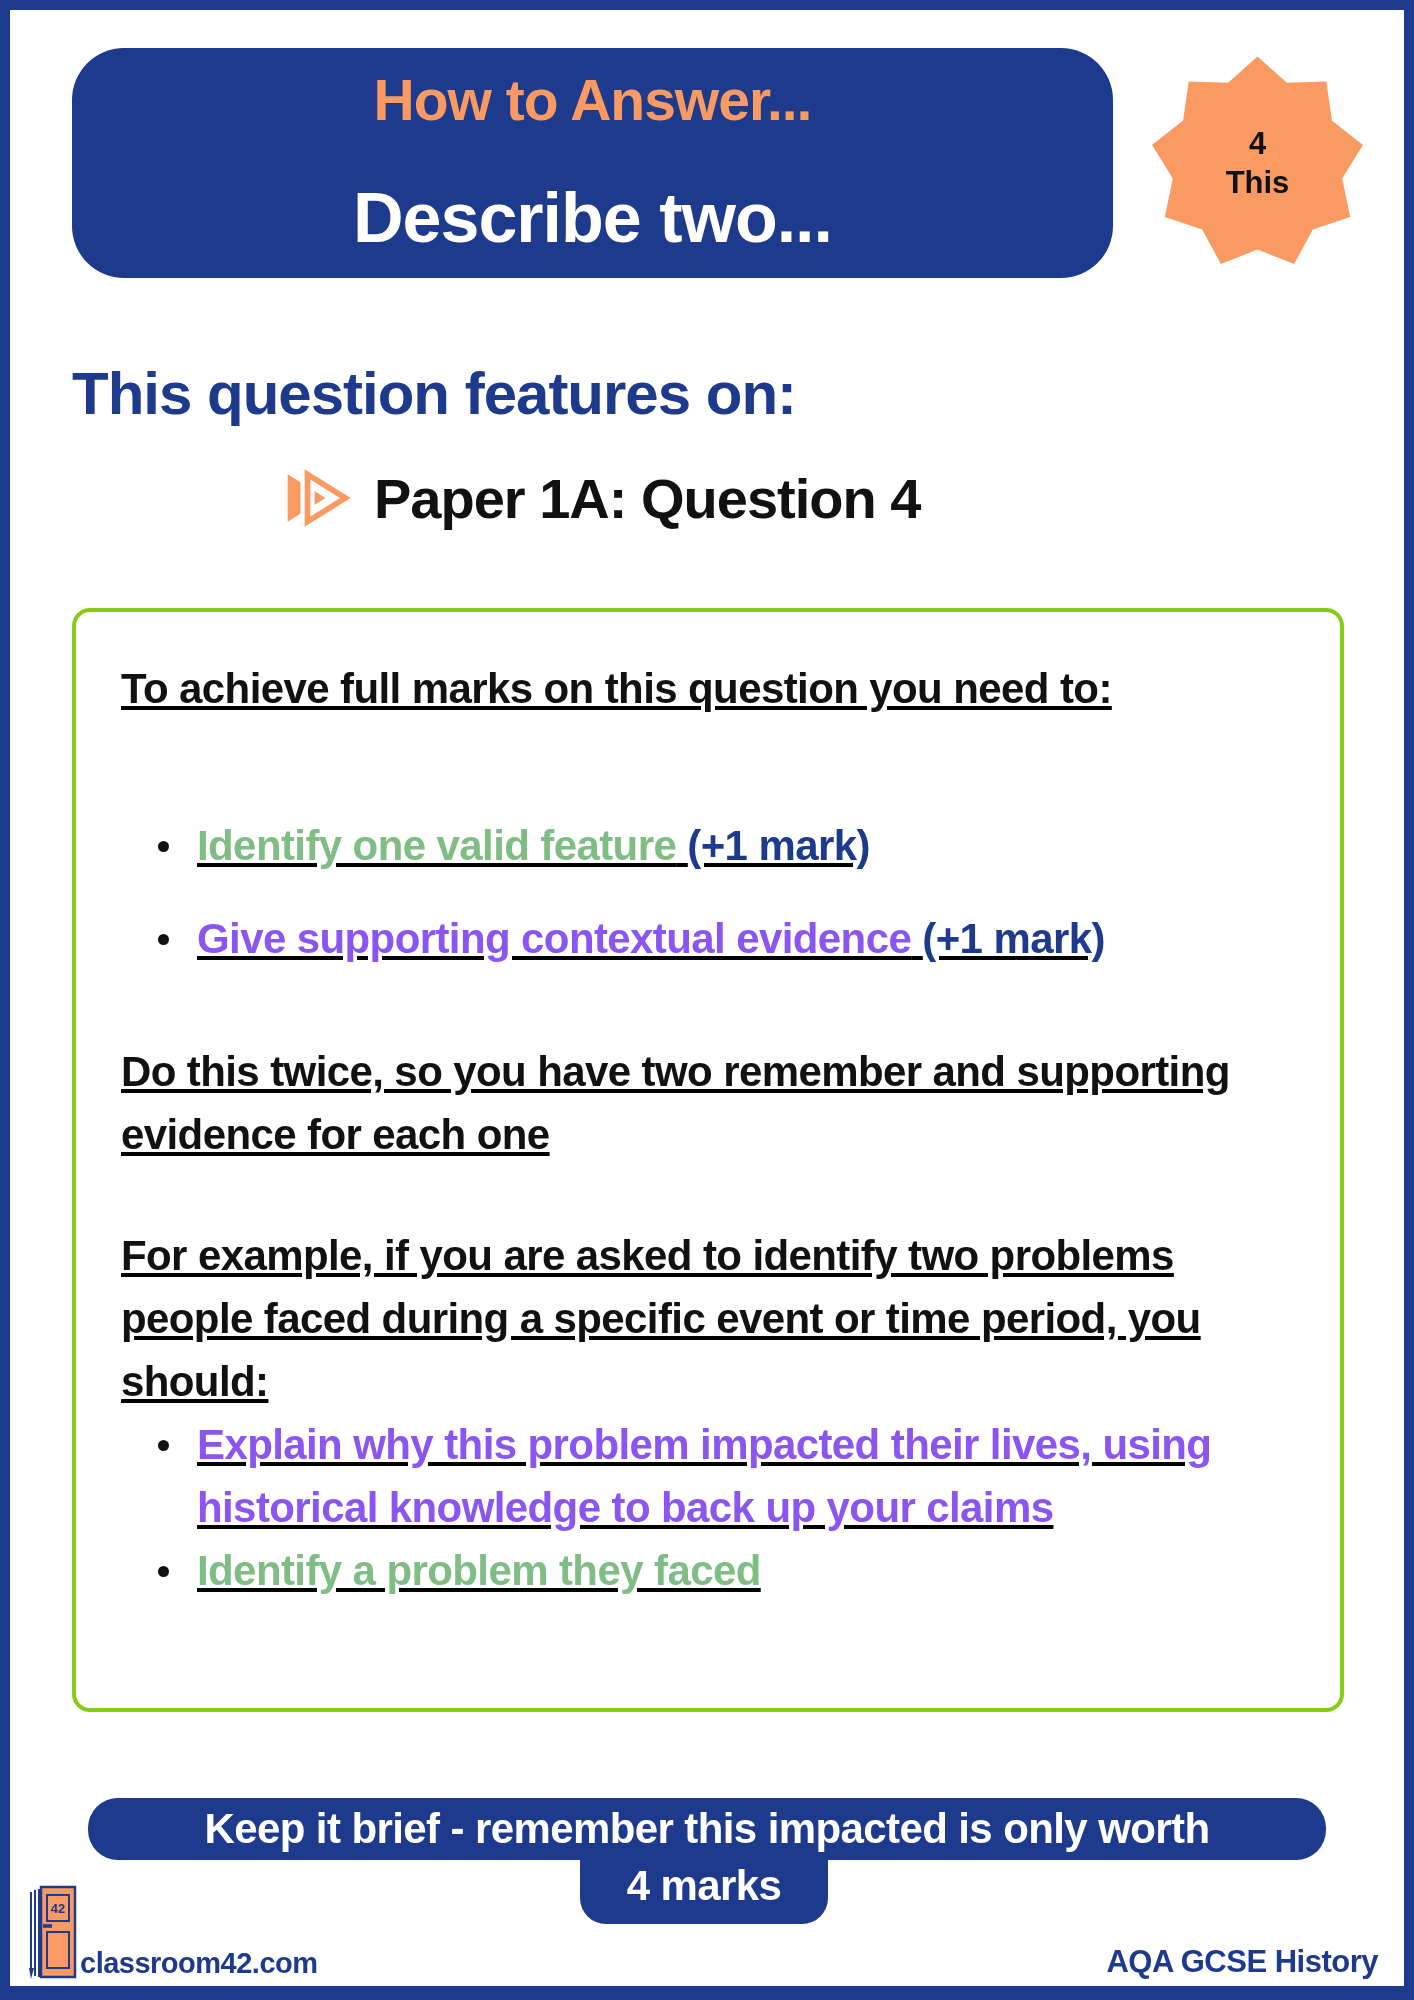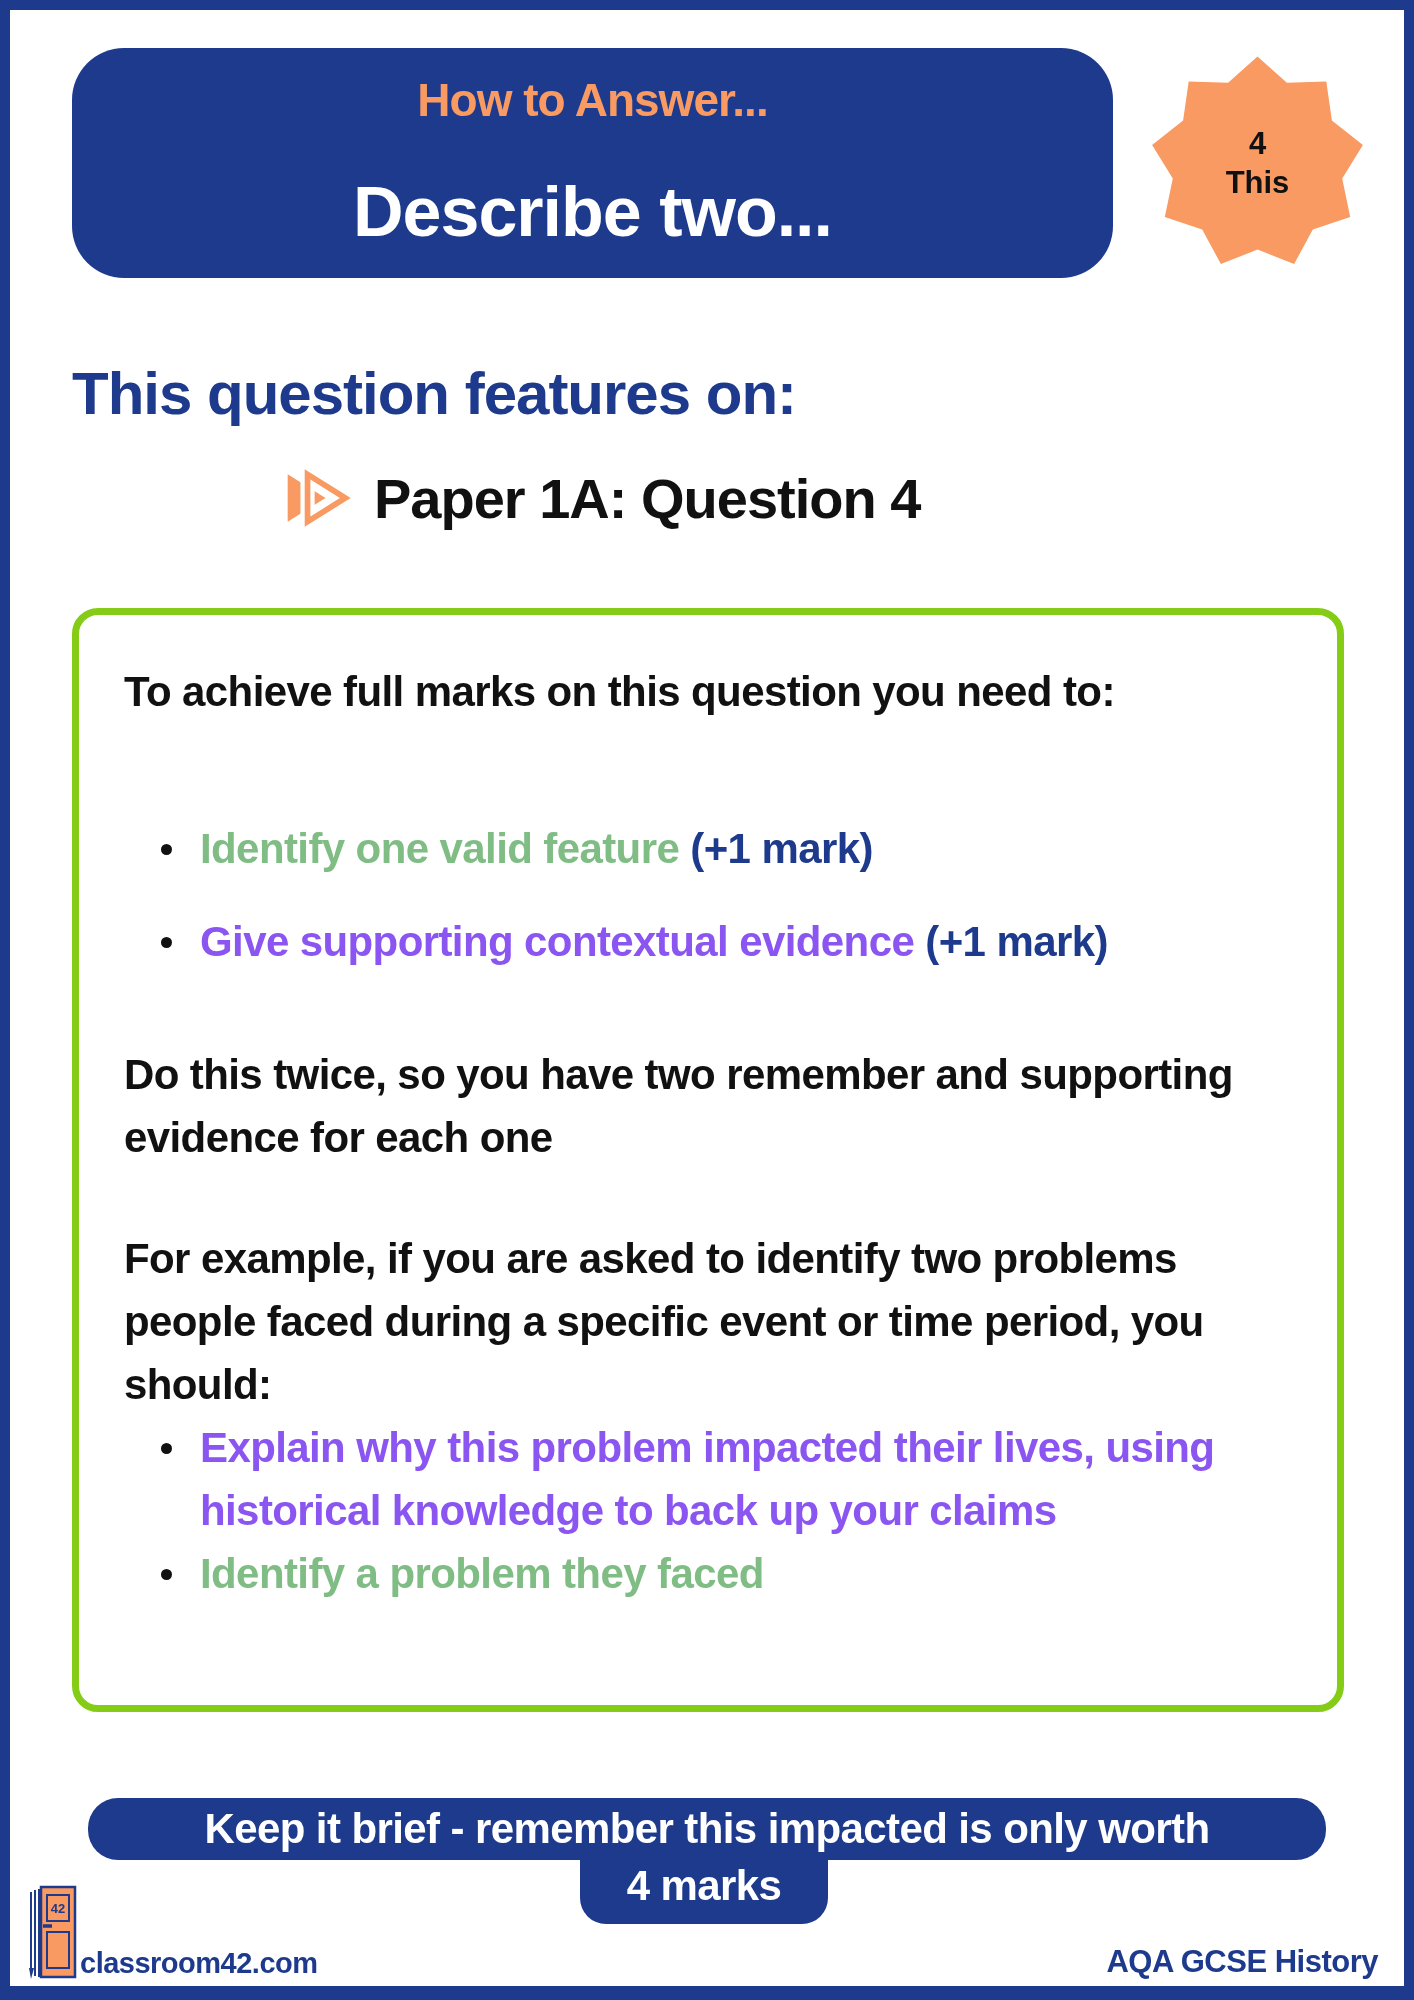--- a/index.html
+++ b/index.html
@@ -8,43 +8,44 @@
     position:relative;box-sizing:border-box;width:1414px;height:2000px;
     background:#ffffff;border:10px solid #1e3a8c;border-bottom-width:14px;overflow:hidden;
   }
   
   .header-box{
     position:absolute;left:62px;top:38px;width:1041px;height:230px;
     background:#1e3a8c;border-radius:52px;
     display:flex;flex-direction:column;align-items:center;justify-content:center;gap:8px;
     text-align:center;
   }
-  .eyebrow{color:#f89a62;font-size:46px;font-weight:bold;letter-spacing:-1px;line-height:1.1;}
+  .eyebrow{color:#f89a62;font-size:57px;font-weight:bold;letter-spacing:-1px;line-height:1.1;}
   .main-title{color:#ffffff;font-size:70px;font-weight:bold;letter-spacing:-1px;line-height:1.1;margin-top:40px;}
   .badge{position:absolute;left:1140px;top:46px;width:215px;height:215px;}
   .badge svg{position:absolute;left:0;top:0;}
   .badge-text{
     position:absolute;inset:0;display:flex;flex-direction:column;align-items:center;justify-content:center;
     color:#111111;font-size:31px;font-weight:bold;line-height:1.25;text-align:center;
   }
   
   .features-heading{
     position:absolute;left:62px;top:348px;
     color:#1e3a8c;font-size:60px;font-weight:bold;letter-spacing:-1px;line-height:1.2;
   }
   .paper-row{
     position:absolute;left:272px;top:448px;height:80px;
     display:flex;align-items:center;gap:22px;
   }
   .paper-row .label{color:#111111;font-size:56px;font-weight:bold;letter-spacing:-1px;}
   
   .criteria-box{
     position:absolute;left:62px;top:598px;width:1272px;height:1104px;box-sizing:border-box;
-    background:#ffffff;border:7px solid #84cc16;border-radius:26px;
+    background:#ffffff;border:4px solid #84cc16;border-radius:18px;
     padding:52px 45px 30px 45px;
+    text-decoration:underline;
   }
   .box-title{color:#111111;font-size:42px;font-weight:bold;letter-spacing:-0.6px;line-height:1.2;}
   .bullet-list{margin-top:100px;margin-left:37px;}
   .bullet-row{display:flex;align-items:flex-start;}
   .bullet-row + .bullet-row{margin-top:30px;}
   .dot{flex:0 0 auto;width:11px;height:11px;border-radius:50%;background:#111111;margin:27px 28px 0 0;}
   .bullet-text{font-size:42px;font-weight:bold;letter-spacing:-0.6px;line-height:63px;}
   .green{color:#7fbd85;}
   .purple{color:#8a55f0;}
   .mark{color:#1e3a8c;}

